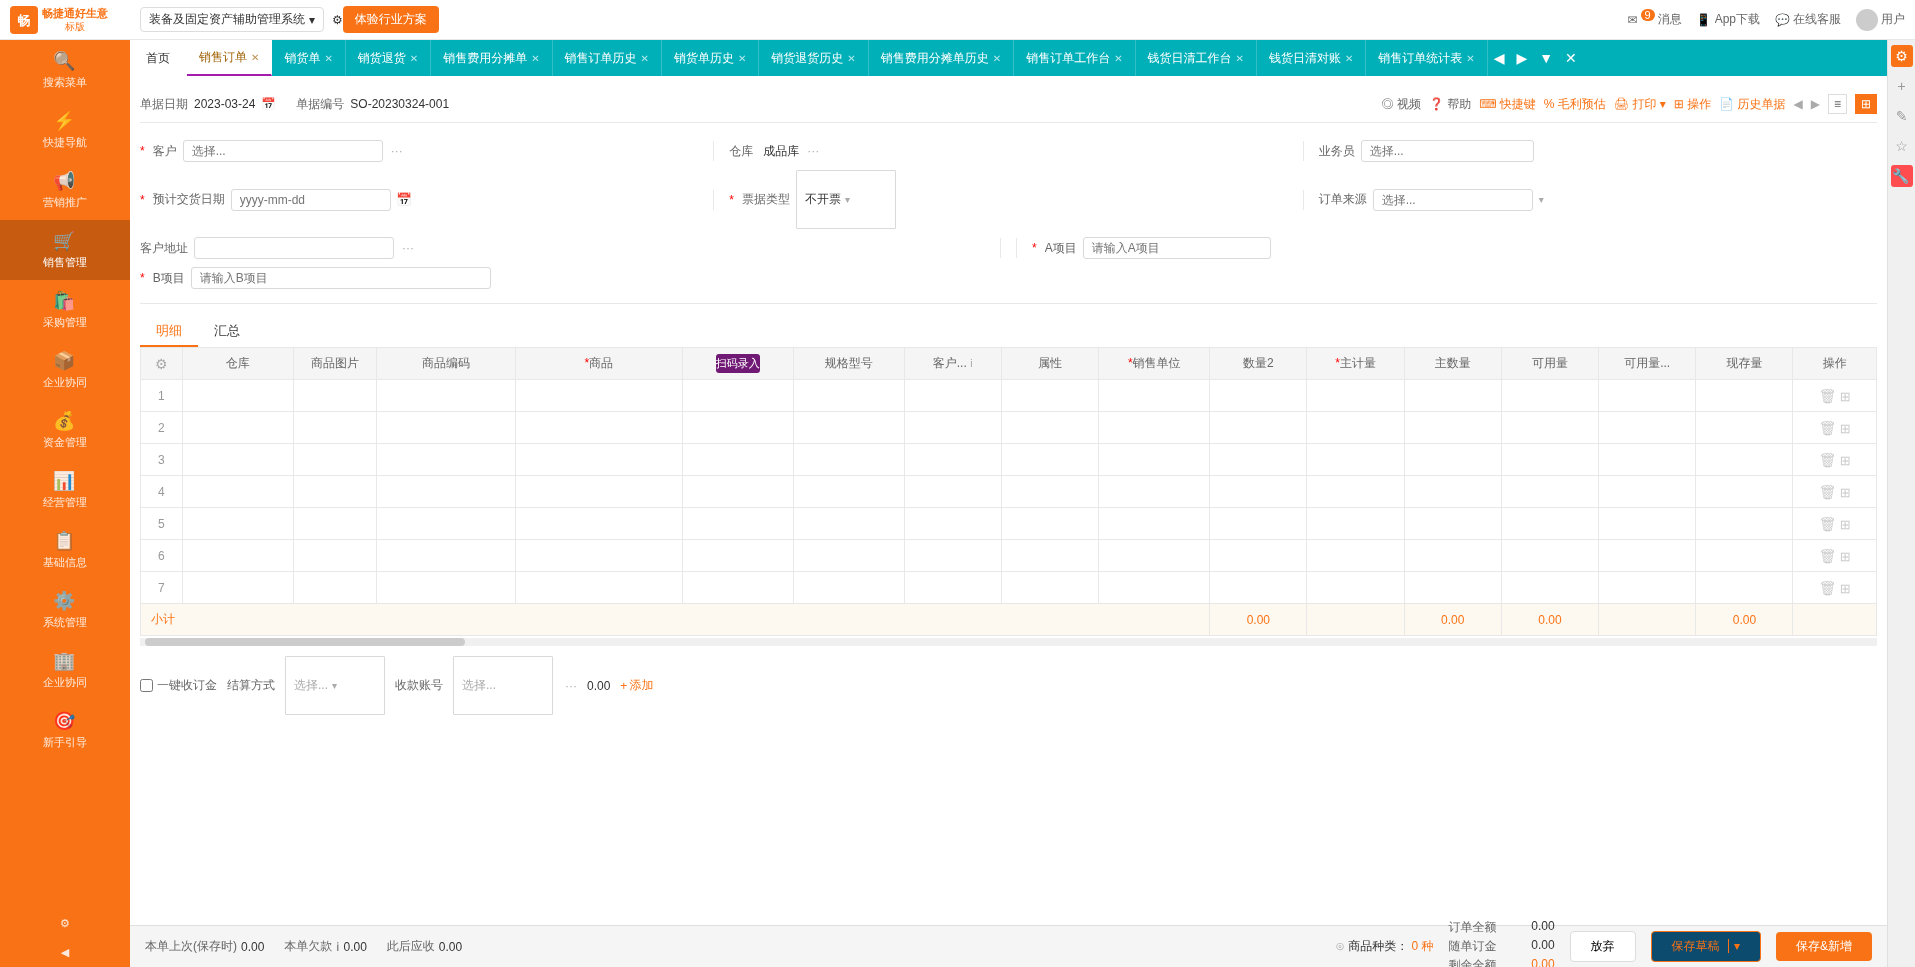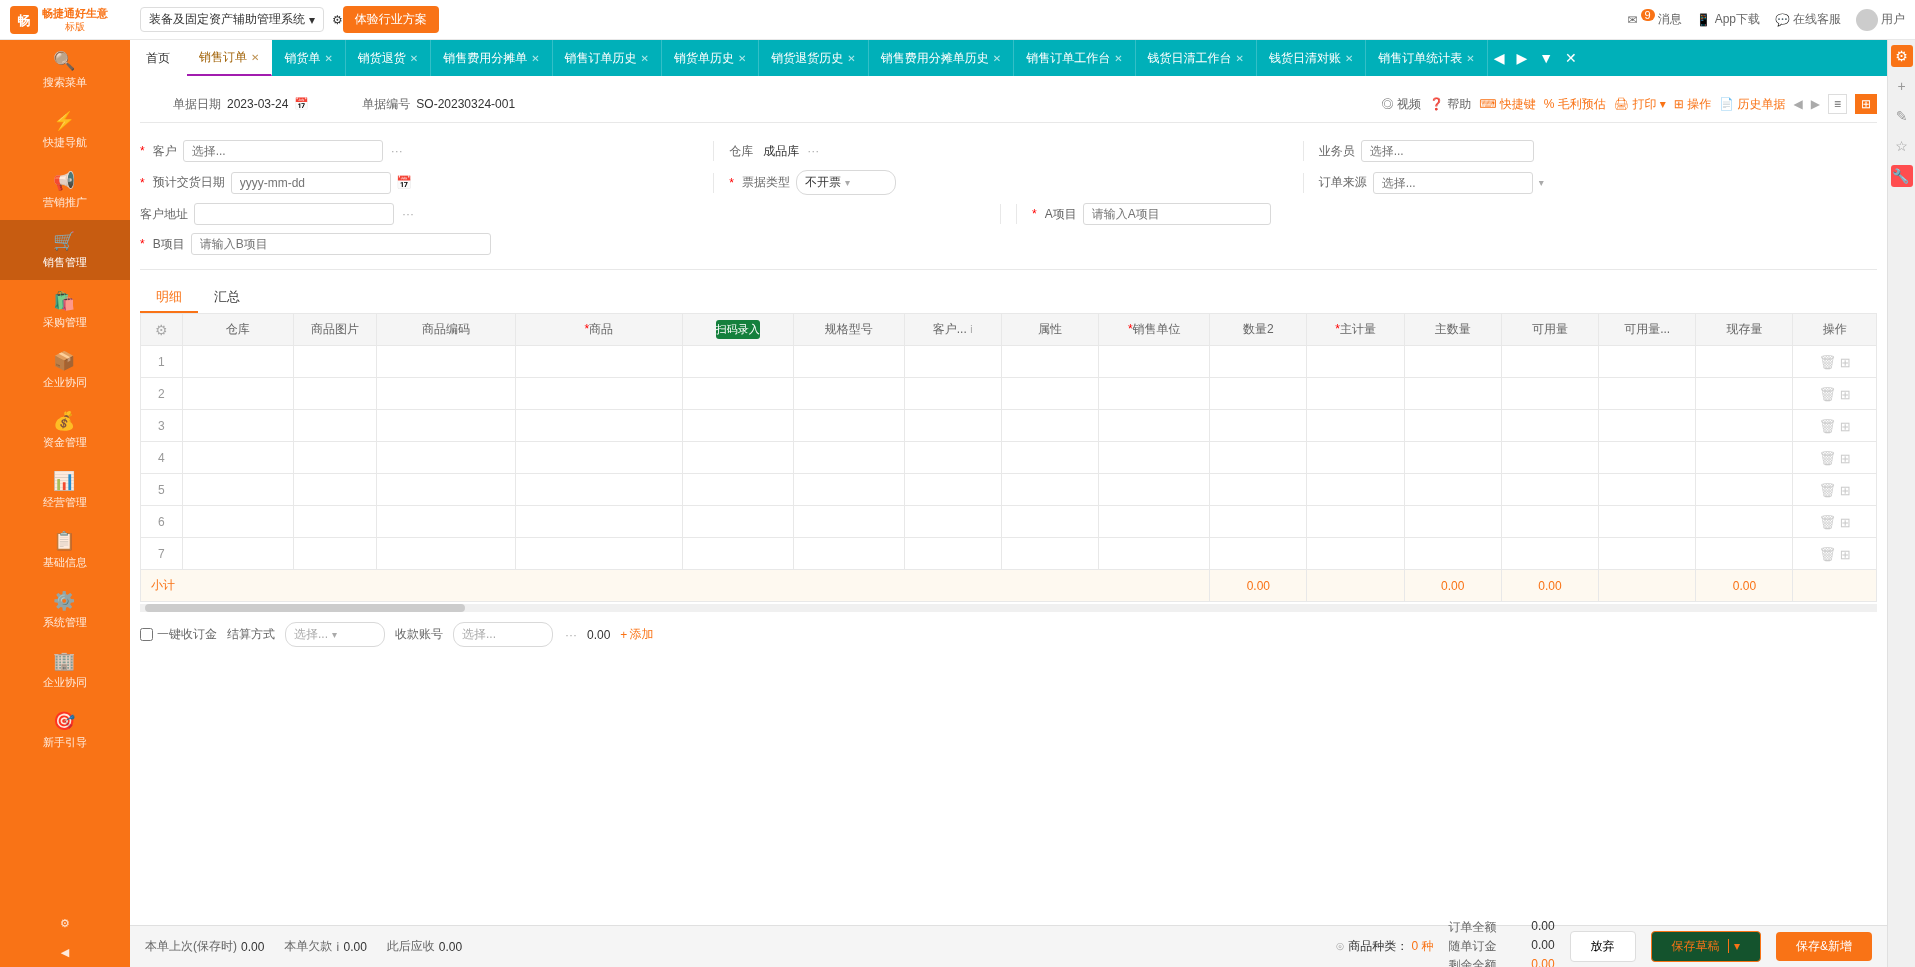--- a/index.html
+++ b/index.html
@@ -28,36 +28,36 @@
 
     
     .tab-item { height: 36px; display: flex; align-items: center; padding: 0 12px; color: #fff; cursor: pointer; white-space: nowrap; font-size: 12px; gap: 4px; border-right: 1px solid rgba(255,255,255,0.2); flex-shrink: 0; }
     .tab-item.active { background: #fff; color: #f97316; }
     .tab-item:first-child { background: #fff; color: #333; padding: 0 16px; font-weight: 500; }
     .tab-close { font-size: 10px; opacity: 0.7; }
     .tab-nav-btn { color: #fff; padding: 0 6px; cursor: pointer; font-size: 14px; }
 
     
     .form-header { display: flex; align-items: center; gap: 20px; padding: 8px 0; border-bottom: 1px solid #e8e8e8; margin-bottom: 8px; }
-    .form-field { display: flex; align-items: center; gap: 6px; font-size: 12px; margin-left: 33px; }
+    .form-field { display: flex; align-items: center; gap: 6px; font-size: 12px; }
     .form-label { color: #666; }
     .form-value { color: #333; }
     .header-actions { margin-left: auto; display: flex; align-items: center; gap: 8px; font-size: 12px; color: #666; }
 
     
     .detail-tabs { display: flex; gap: 0; margin: 8px 0 0 0; }
     .detail-tab { padding: 5px 16px; cursor: pointer; font-size: 13px; border-bottom: 2px solid transparent; }
     .detail-tab.active { color: #f97316; border-bottom: 2px solid #f97316; font-weight: 500; }
 
     
     .data-table { width: 100%; border-collapse: collapse; font-size: 12px; }
     .data-table th { background: #f5f5f5; border: 1px solid #e8e8e8; padding: 6px 4px; text-align: center; color: #666; white-space: nowrap; font-weight: normal; }
     .data-table td { border: 1px solid #e8e8e8; padding: 4px; text-align: center; height: 32px; }
     .row-num { color: #999; }
-    .scan-btn { background: #15803d; color: #fff; border: none; border-radius: 3px; padding: 2px 0; font-size: 11px; cursor: pointer; }
+    .scan-btn { background: #701a75; color: #fff; border: none; border-radius: 3px; padding: 2px 0; font-size: 11px; cursor: pointer; }
 
     
     .summary-row td { background: #fef9f0; font-weight: 500; }
     .summary-label { color: #f97316; }
     .summary-value { color: #f97316; }
 
     
     .table-footer { padding: 8px 0; display: flex; align-items: center; gap: 10px; font-size: 12px; color: #666; }
     .checkbox-item { display: flex; align-items: center; gap: 4px; cursor: pointer; }
     .add-btn { color: #f97316; cursor: pointer; display: flex; align-items: center; gap: 2px; }
@@ -65,42 +65,42 @@
     
     .bottom-bar { height: 42px; background: #f5f5f5; border-top: 1px solid #e0e0e0; display: flex; align-items: center; padding: 0 15px; font-size: 12px; gap: 20px; flex-shrink: 0; }
     .bottom-stat { display: flex; align-items: center; gap: 4px; color: #666; }
     .bottom-stat-val { color: #333; }
     .bottom-right { margin-left: auto; display: flex; align-items: center; gap: 15px; }
     .bottom-summary { display: flex; flex-direction: column; align-items: flex-end; font-size: 12px; gap: 2px; }
     .bottom-summary-row { display: flex; gap: 8px; }
     .bottom-summary-label { color: #666; }
     .bottom-summary-value { color: #333; min-width: 50px; text-align: right; }
     .btn-discard { border: 1px solid #ddd; background: #fff; border-radius: 4px; padding: 6px 20px; cursor: pointer; font-size: 12px; }
-    .btn-save-draft { border: 1px solid #f97316; background: #14532d; color: #f97316; border-radius: 4px; padding: 6px 20px; cursor: pointer; font-size: 12px; }
+    .btn-save-draft { border: 1px solid #f97316; background: #0c4a6e; color: #f97316; border-radius: 4px; padding: 6px 20px; cursor: pointer; font-size: 12px; }
     .btn-save-new { background: #f97316; color: #fff; border: none; border-radius: 4px; padding: 6px 20px; cursor: pointer; font-size: 12px; }
 
     
     .right-sidebar { width: 28px; background: #f0f0f0; border-left: 1px solid #e0e0e0; display: flex; flex-direction: column; align-items: center; padding: 5px 0; gap: 8px; }
     .right-sidebar-icon { width: 22px; height: 22px; display: flex; align-items: center; justify-content: center; cursor: pointer; color: #999; font-size: 14px; border-radius: 3px; }
     .right-sidebar-icon.orange-bg { background: #f97316; color: #fff; }
     .right-sidebar-icon.red-bg { background: #ff4d4f; color: #fff; }
 
     .scrollbar-area { height: 8px; background: #f0f0f0; margin: 2px 0; overflow: hidden; }
     .scrollbar-inner { height: 8px; width: 320px; background: #ccc; border-radius: 4px; margin-left: 5px; }
 
     .form-section { padding: 5px 0; }
     .form-line { display: flex; align-items: center; gap: 15px; padding: 4px 0; }
     .field-group { display: flex; align-items: center; gap: 6px; flex: 1; }
     .field-label { color: #666; white-space: nowrap; font-size: 12px; }
     .field-input { border: 1px solid #d9d9d9; border-radius: 3px; padding: 3px 8px; font-size: 12px; color: #999; background: #fff; min-width: 120px; }
     .field-dots { color: #aaa; cursor: pointer; margin-left: 2px; }
     .field-separator { width: 1px; background: #e8e8e8; height: 20px; }
     .date-input { border: 1px solid #d9d9d9; border-radius: 3px; padding: 3px 8px; font-size: 12px; color: #333; background: #fff; }
     .calendar-icon { color: #aaa; cursor: pointer; font-size: 13px; }
-    .select-field { border: 1px solid #d9d9d9; border-radius: 11px; padding: 3px 8px; font-size: 12px; color: #333; background: #fff; display: flex; align-items: center; gap: 4px; cursor: pointer; min-width: 100px; }
+    .select-field { border: 1px solid #d9d9d9; border-radius: 1px; padding: 20px 8px; font-size: 12px; color: #333; background: #fff; display: flex; align-items: center; gap: 4px; cursor: pointer; min-width: 100px; }
     .dropdown-arrow { color: #aaa; font-size: 10px; }
 
     .form-divider { border: none; border-top: 1px solid #e8e8e8; margin: 5px 0; }
 
     .tbl-wrapper { overflow-x: auto; }
     .delete-icon { color: #ccc; cursor: pointer; font-size: 14px; }
     .copy-icon { color: #ccc; cursor: pointer; font-size: 13px; }
 
     .gear-icon-cell { color: #aaa; font-size: 14px; cursor: pointer; }
   </style>

